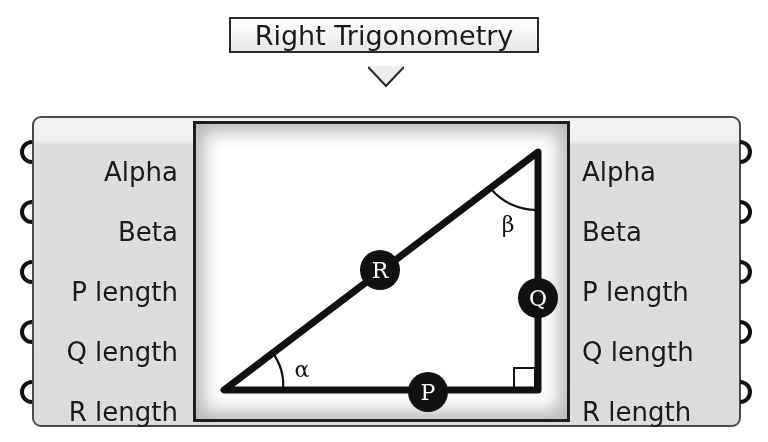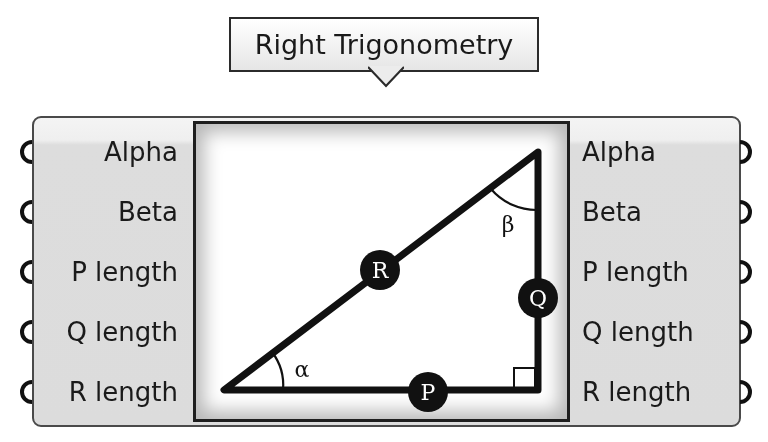--- a/index.html
+++ b/index.html
@@ -2,21 +2,21 @@
 <html><head>
   <meta charset="utf-8">
   <style>
     html, body { margin: 0; padding: 0; }
     body {
       width: 768px; height: 442px; background: #ffffff;
       position: relative; overflow: hidden;
       font-family: "DejaVu Sans", sans-serif;
     }
     .bubble {
-      position: absolute; left: 229px; top: 17px; width: 310px; height: 55px;
+      position: absolute; left: 229px; top: 17px; width: 310px; height: 36px;
       border: 2px solid #2b2b2b;
       background: linear-gradient(#ffffff, #e6e6e6);
       box-sizing: border-box;
       display: flex; align-items: center; justify-content: center;
       font-size: 27px; color: #1a1a1a;
     }
     .bubble-pointer {
       position: absolute; left: 368px; top: 66px; width: 36px; height: 22px;
     }
     .panel {
@@ -24,20 +24,21 @@
       border: 2px solid #4a4a4a; border-radius: 9px;
       box-sizing: border-box;
       background: linear-gradient(#f4f4f4 0px, #efefef 22px, #dddddd 27px, #dcdcdc 100%);
     }
     .grip {
       position: absolute; width: 14px; height: 24px;
     }
     .label {
       position: absolute; font-size: 26px; color: #1a1a1a; line-height: 30px;
       white-space: nowrap;
+      margin-top: 20px;
     }
     .label.in { right: 590px; text-align: right; }
     .label.out { left: 582px; text-align: left; }
     .iconbox {
       position: absolute; left: 193px; top: 121px; width: 377px; height: 301px;
       border: 3px solid #1e1e1e; box-sizing: border-box;
       background: #ffffff;
       box-shadow: inset 0 0 18px 8px #b8b8b8;
     }
     .diagram-svg { position: absolute; left: 0; top: 0; }

